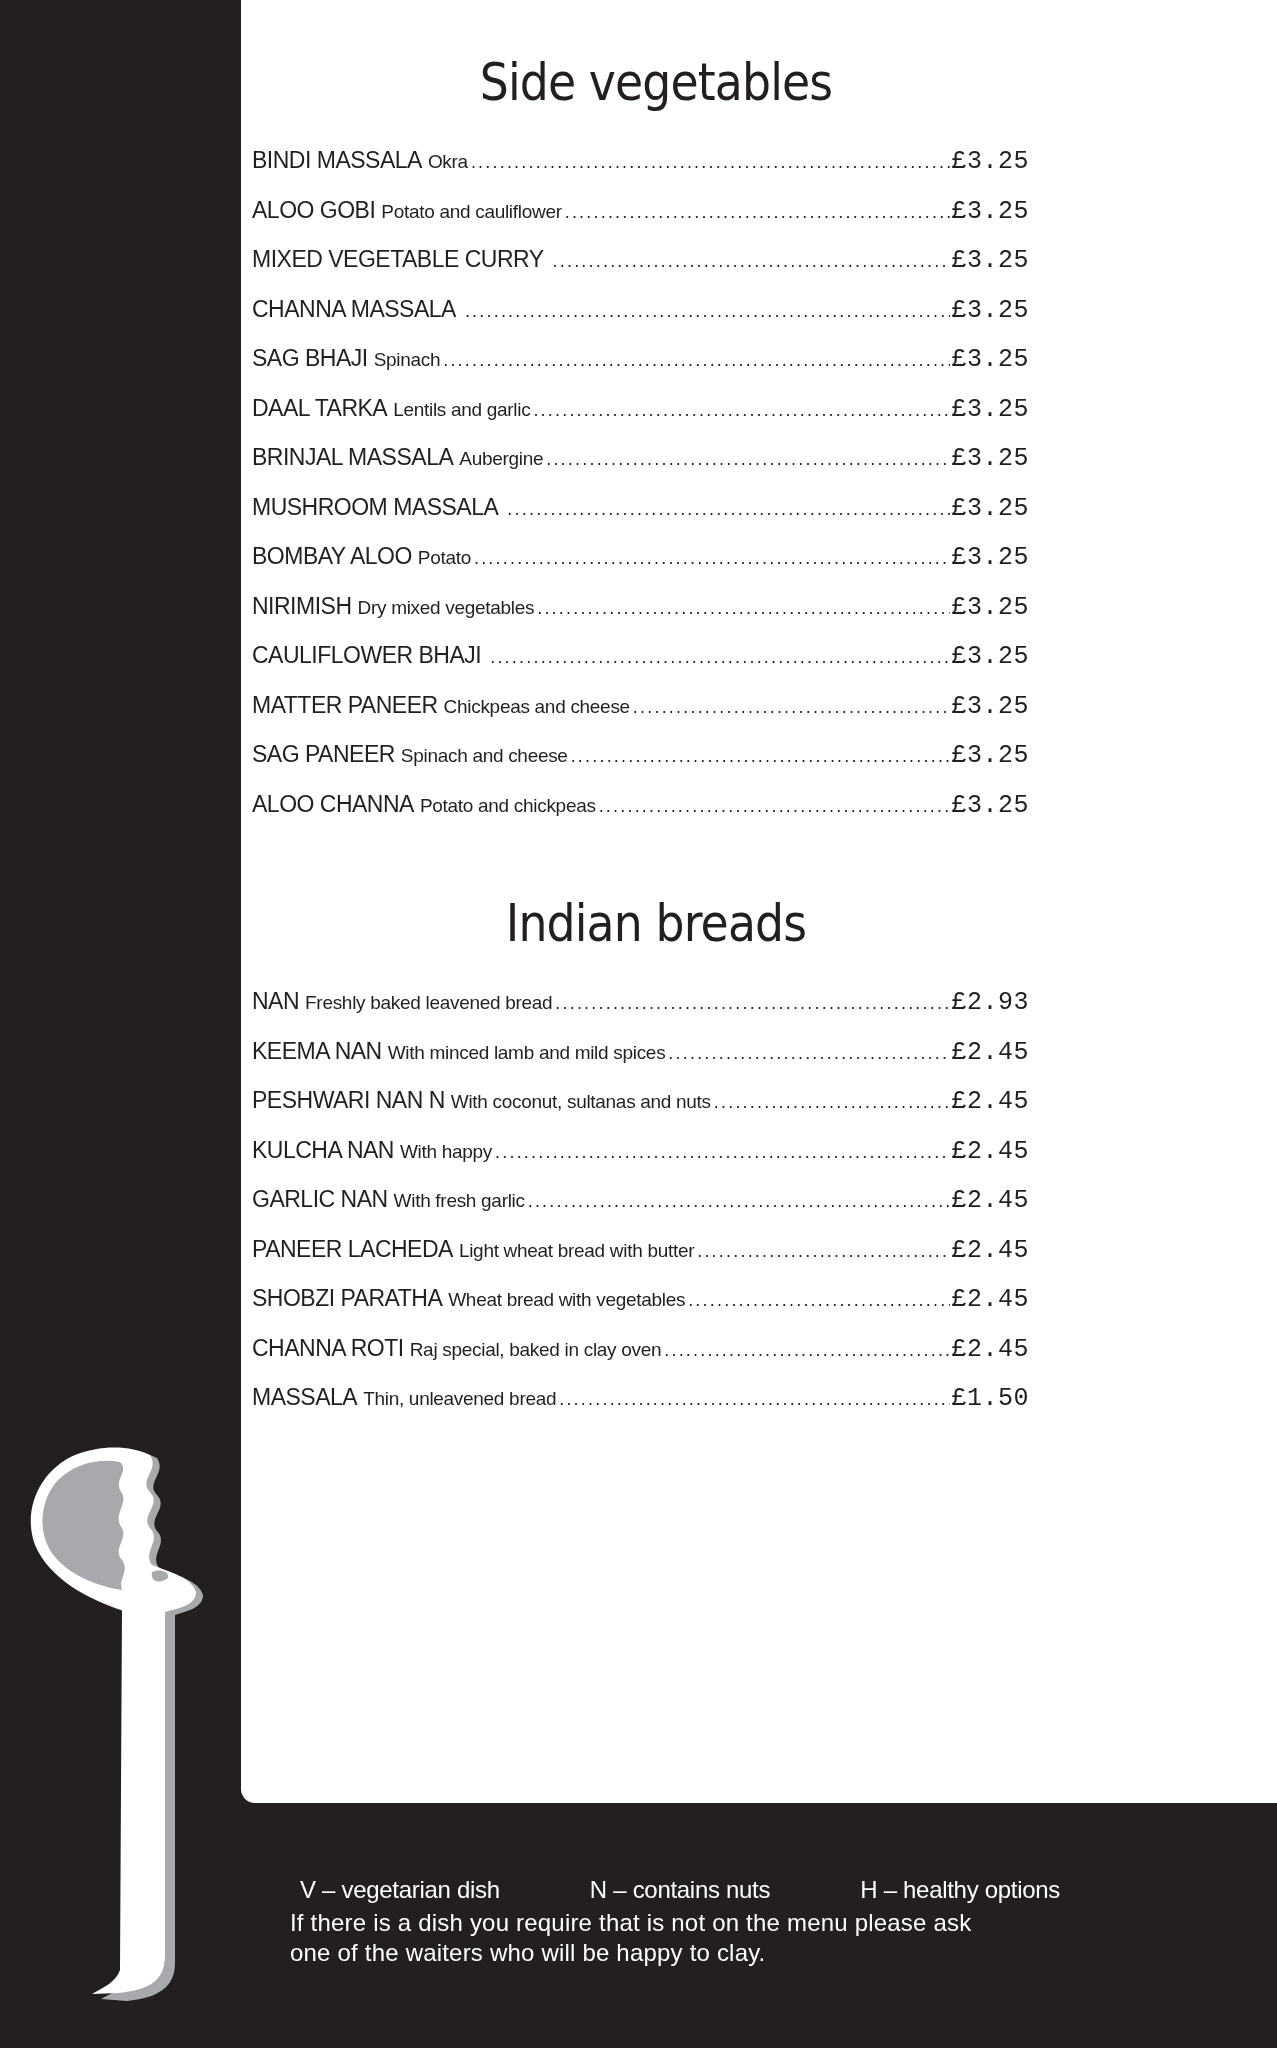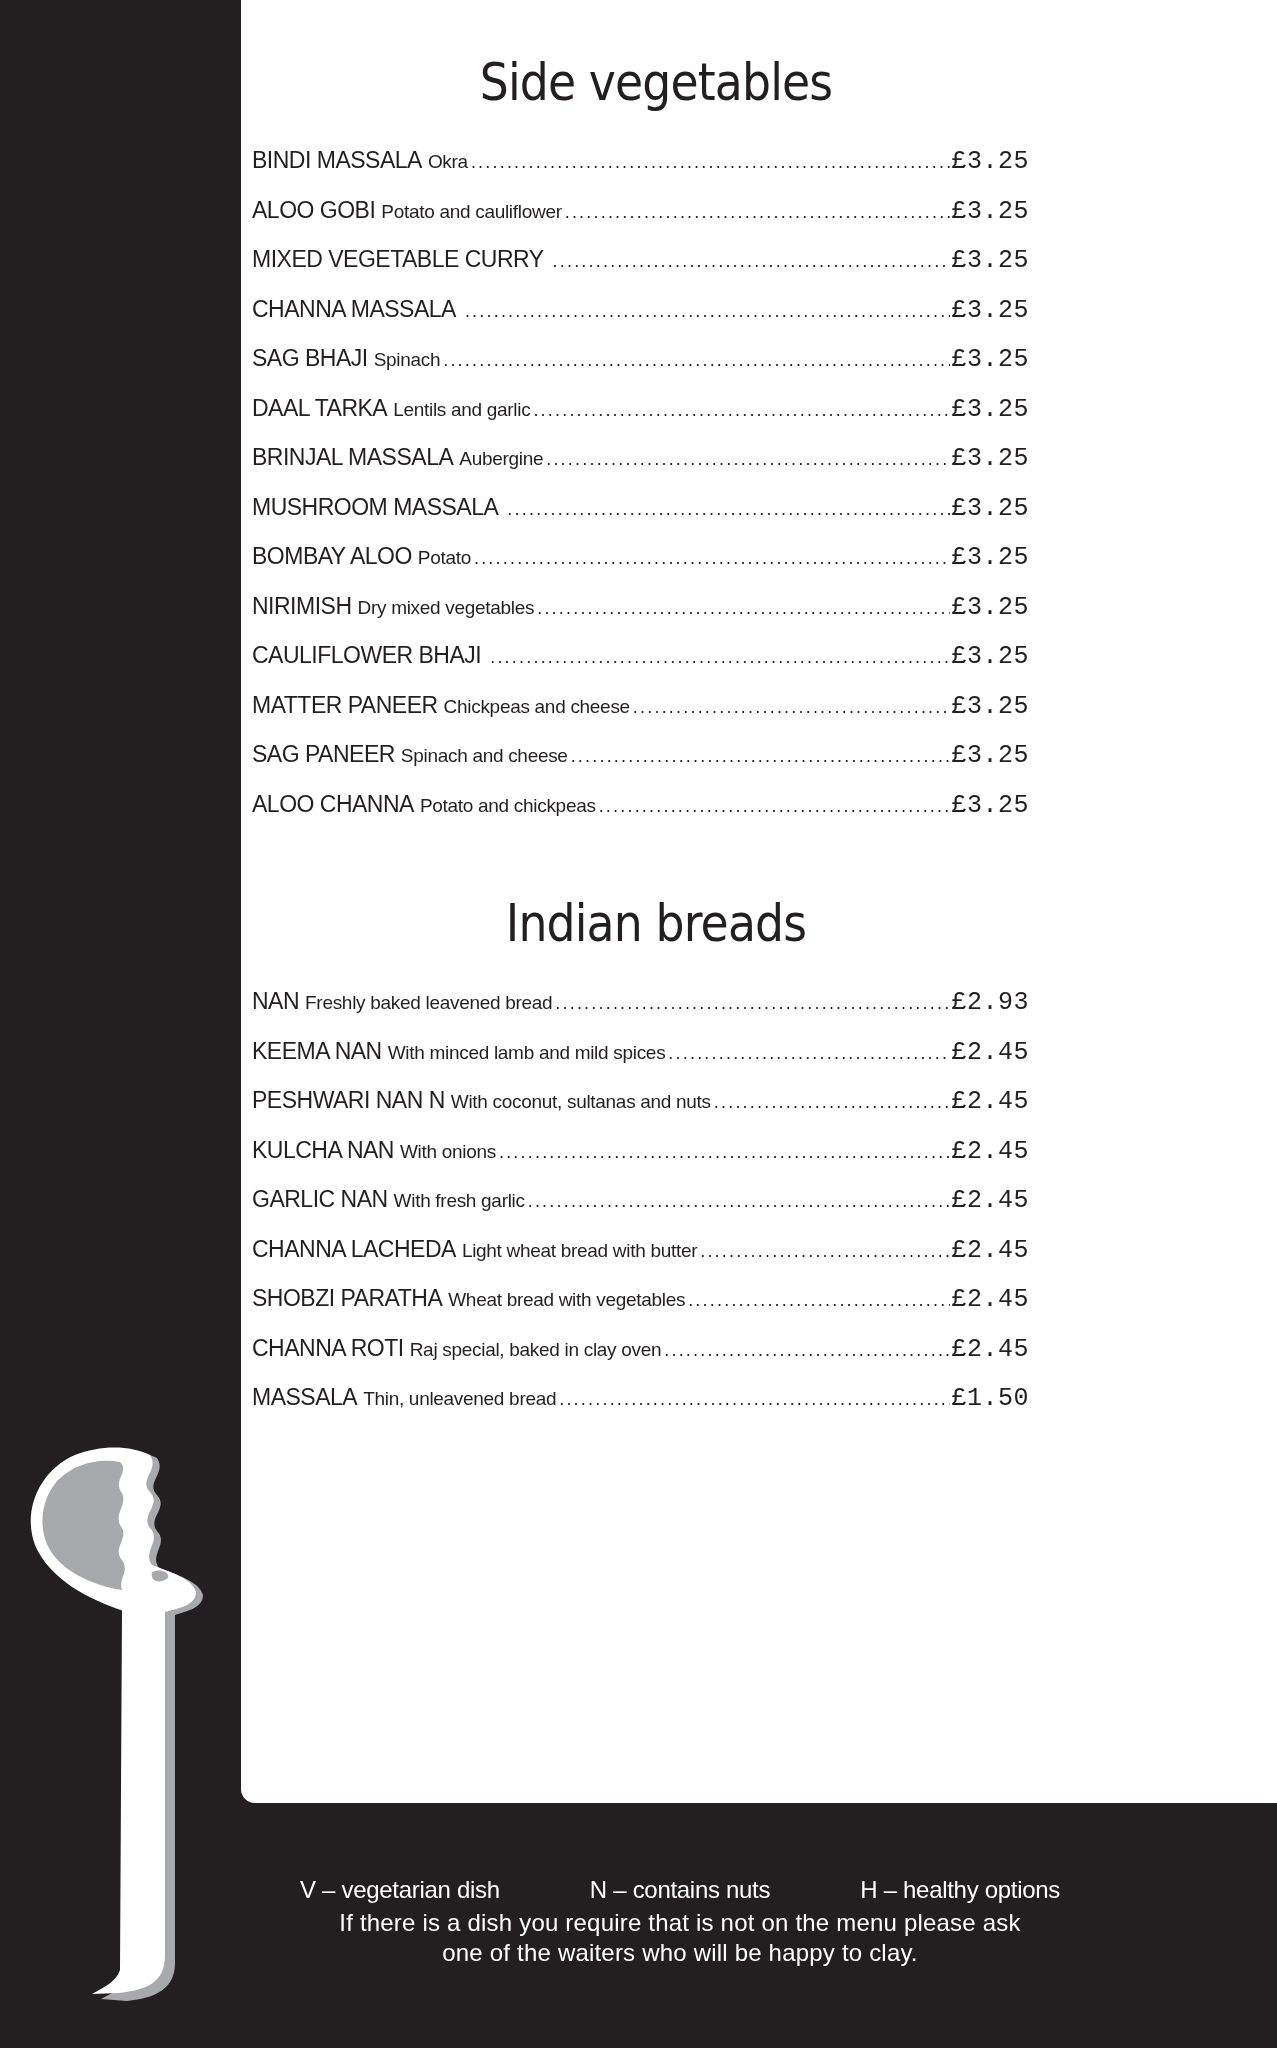--- a/index.html
+++ b/index.html
@@ -94,21 +94,20 @@
       margin-top: 24px;
     }
     .footer-legend span {
       display: inline-block;
     }
     .footer-note {
       position: absolute;
       top: 1908px;
       left: 290px;
       width: 780px;
-      text-align: center;
       color: #ffffff;
       font-size: 24px;
       line-height: 30px;
       letter-spacing: 0.2px;
     }
     .sword {
       position: absolute;
       left: 0;
       top: 1420px;
       width: 241px;
@@ -223,32 +222,32 @@
       <span class="item-price">£2.45</span>
     </li>
   <li class="menu-item">
       <span class="item-name">PESHWARI NAN N</span>
       <span class="item-desc">With coconut, sultanas and nuts</span>
       <span class="leader"></span>
       <span class="item-price">£2.45</span>
     </li>
   <li class="menu-item">
       <span class="item-name">KULCHA NAN</span>
-      <span class="item-desc">With onions</span>
+      <span class="item-desc">With happy</span>
       <span class="leader"></span>
       <span class="item-price">£2.45</span>
     </li>
   <li class="menu-item">
       <span class="item-name">GARLIC NAN</span>
       <span class="item-desc">With fresh garlic</span>
       <span class="leader"></span>
       <span class="item-price">£2.45</span>
     </li>
   <li class="menu-item">
-      <span class="item-name">CHANNA LACHEDA</span>
+      <span class="item-name">PANEER LACHEDA</span>
       <span class="item-desc">Light wheat bread with butter</span>
       <span class="leader"></span>
       <span class="item-price">£2.45</span>
     </li>
   <li class="menu-item">
       <span class="item-name">SHOBZI PARATHA</span>
       <span class="item-desc">Wheat bread with vegetables</span>
       <span class="leader"></span>
       <span class="item-price">£2.45</span>
     </li>

